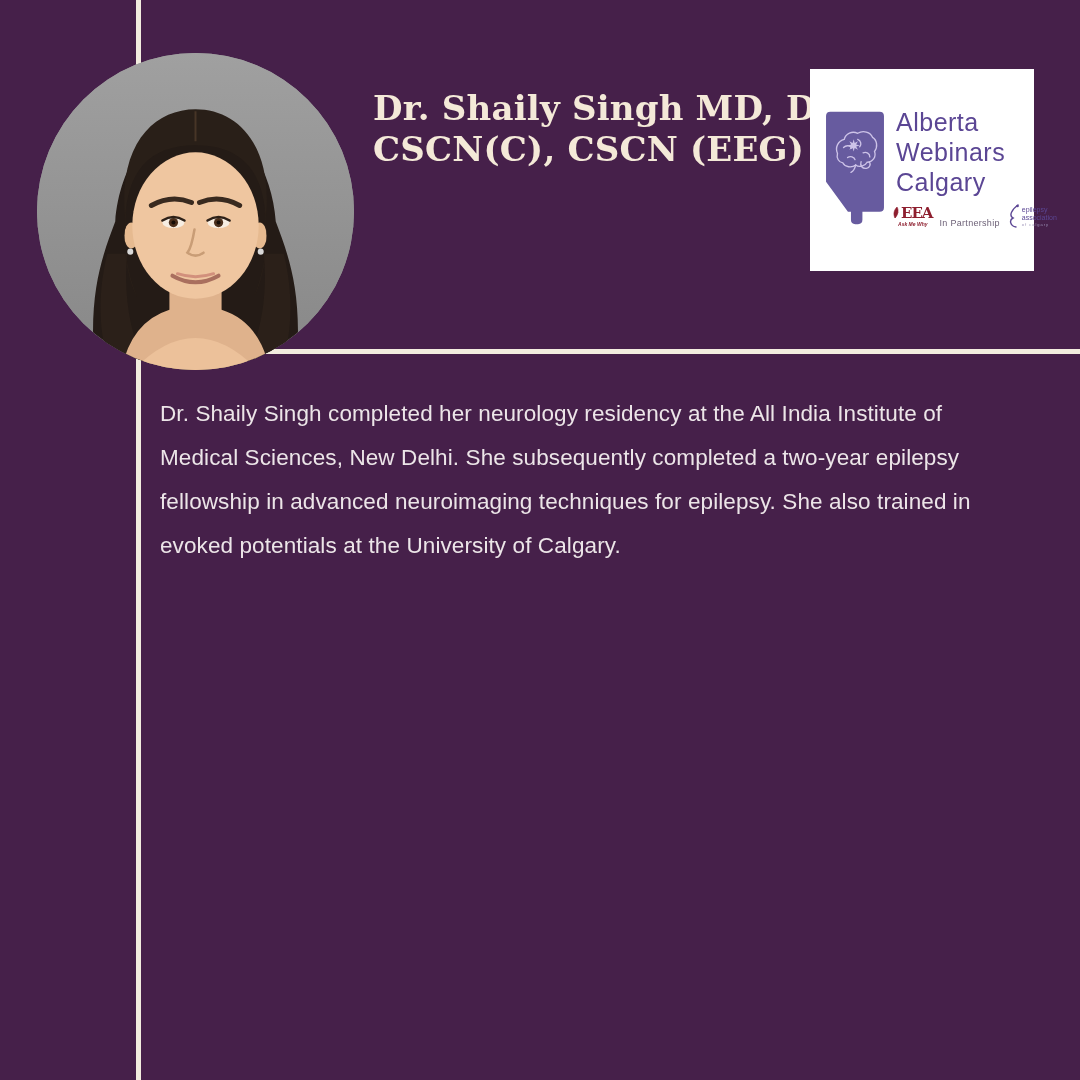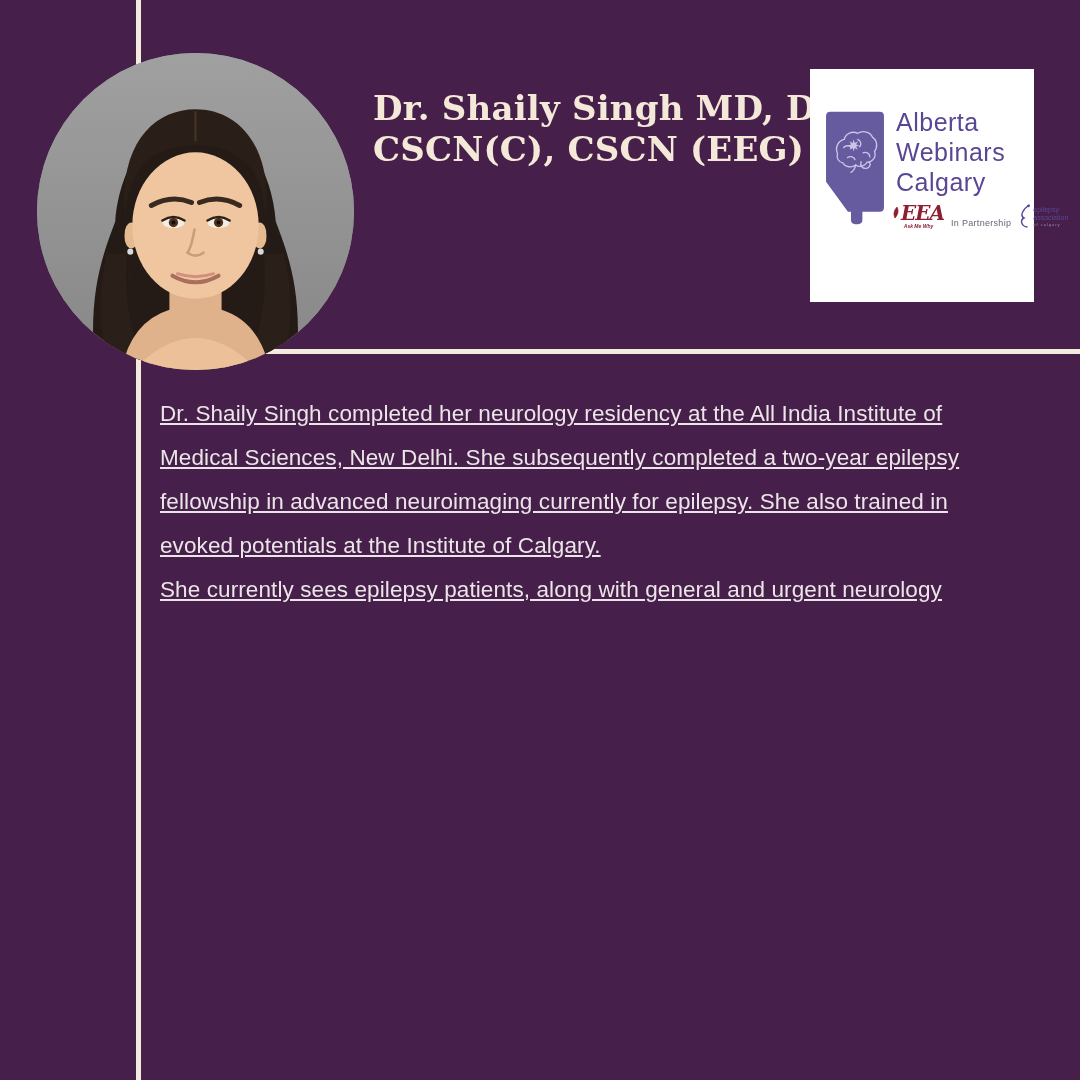--- a/index.html
+++ b/index.html
@@ -37,63 +37,63 @@
   .page-title{
     position:absolute;left:373px;top:88px;
     font-family:"DejaVu Serif","Liberation Serif",serif;
     font-weight:700;
     font-size:34px;line-height:41px;
     color:var(--title);
     letter-spacing:.2px;
   }
   .page-title div{white-space:nowrap;}
   .logo-card{
-    position:absolute;left:810px;top:69px;width:224px;height:233px;
+    position:absolute;left:810px;top:69px;width:224px;height:202px;
     background:#ffffff;
   }
   .alberta-icon{
     position:absolute;left:13px;top:41px;width:64px;height:117px;
   }
   .logo-name{
     position:absolute;left:86px;top:38px;
     font-size:25px;line-height:30px;
     color:var(--logo-purple);
     letter-spacing:.5px;
     font-weight:400;
   }
   .partner-row{
     position:absolute;left:83px;top:134px;
     display:flex;align-items:center;gap:7px;
   }
   .eea-block{display:flex;flex-direction:column;align-items:center;line-height:1;}
   .eea-main{display:flex;align-items:center;}
   .eea-text{
     font-family:"DejaVu Serif","Liberation Serif",serif;
-    font-style:italic;font-weight:700;
-    font-size:20px;color:var(--eea-red);letter-spacing:-1px;
+    font-weight:700;
+    font-size:15px;color:var(--eea-red);letter-spacing:-1px;
   }
   .eea-tagline{
     font-size:5px;font-weight:700;font-style:italic;
     color:var(--eea-red);margin-top:1px;letter-spacing:0;
   }
   .partnership-text{
     font-size:9px;color:#6e6278;letter-spacing:.3px;white-space:nowrap;margin-top:14px;
   }
   .assoc-block{display:flex;align-items:center;gap:2px;}
   .assoc-lines{
     font-size:7px;line-height:8px;color:var(--logo-purple);
   }
   .assoc-sub{font-size:4px;color:#9a8fb5;letter-spacing:1px;}
   .bio{
     position:absolute;left:160px;top:392px;
     font-size:22.5px;line-height:44px;
     color:var(--body-text);
     letter-spacing:.1px;
   }
-  .bio div{white-space:nowrap;text-decoration:underline;}
+  .bio div{white-space:nowrap;}
 </style>
 </head>
 <body>
 
 <div class="vline"></div>
 <div class="hline"></div>
 
 <div class="photo-circle">
   <svg viewBox="0 0 316 316">
     <defs>
@@ -190,16 +190,15 @@
         </div>
         <div class="assoc-sub">of calgary</div>
       </div>
     </div>
   </div>
 </div>
 
 <div class="bio">
   <div>Dr. Shaily Singh completed her neurology residency at the All India Institute of</div>
   <div>Medical Sciences, New Delhi. She subsequently completed a two-year epilepsy</div>
-  <div>fellowship in advanced neuroimaging currently for epilepsy. She also trained in</div>
-  <div>evoked potentials at the Institute of Calgary.</div>
-  <div>She currently sees epilepsy patients, along with general and urgent neurology</div>
+  <div>fellowship in advanced neuroimaging techniques for epilepsy. She also trained in</div>
+  <div>evoked potentials at the University of Calgary.</div>
 </div>
 
 </body></html>

